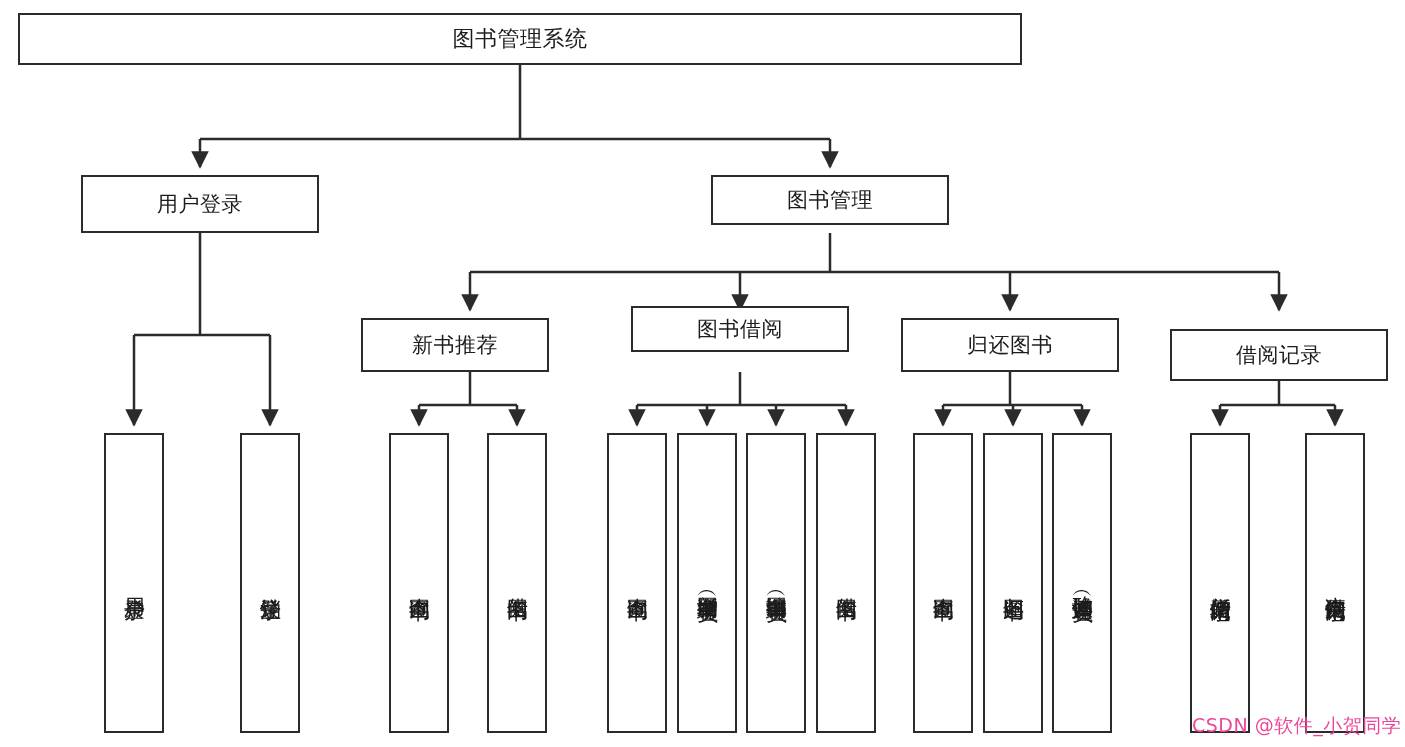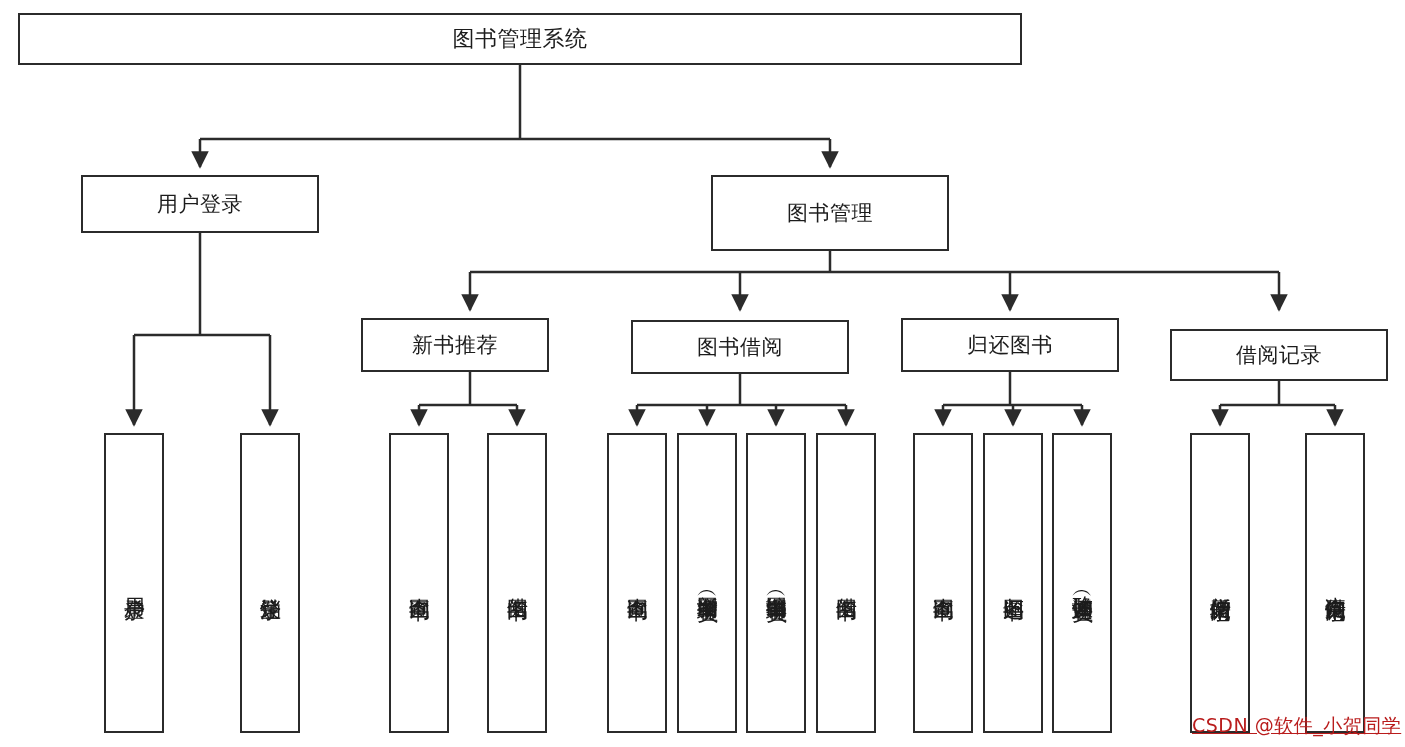--- a/index.html
+++ b/index.html
@@ -57,26 +57,25 @@
   .node.leaf .label {
     writing-mode: vertical-rl;
     text-orientation: upright;
     font-size: 21px;
     line-height: 1.18;
     letter-spacing: 1px;
     max-height: 280px;
   }
   .watermark {
     position: absolute;
-    color: #b91c1c;
+    color: #ec4899;
     font-size: 19px;
     letter-spacing: 0.5px;
     white-space: nowrap;
     user-select: none;
-    text-decoration: underline;
   }
 </style>
 </head>
 <body>
 
 <div id="canvas">
 
   <svg class="edges" viewBox="0 0 1405 747">
     <defs>
       <marker id="arrow" viewBox="0 0 10 10" refX="9" refY="5" markerWidth="7" markerHeight="7" orient="auto-start-reverse">
@@ -128,28 +127,28 @@
     </g>
   </svg>
 
   <div class="node root" style="left:18px; top:13px; width:1004px; height:52px;">
     <span class="label">图书管理系统</span>
   </div>
 
   <div class="node level2" style="left:81px; top:175px; width:238px; height:58px;">
     <span class="label">用户登录</span>
   </div>
-  <div class="node level2" style="left:711px; top:175px; width:238px; height:76px;">
+  <div class="node level2" style="left:711px; top:175px; width:238px; height:50px;">
     <span class="label">图书管理</span>
   </div>
 
   <div class="node level3" style="left:361px; top:318px; width:188px; height:54px;">
     <span class="label">新书推荐</span>
   </div>
-  <div class="node level3" style="left:631px; top:320px; width:218px; height:54px;">
+  <div class="node level3" style="left:631px; top:306px; width:218px; height:46px;">
     <span class="label">图书借阅</span>
   </div>
   <div class="node level3" style="left:901px; top:318px; width:218px; height:54px;">
     <span class="label">归还图书</span>
   </div>
   <div class="node level3" style="left:1170px; top:329px; width:218px; height:52px;">
     <span class="label">借阅记录</span>
   </div>
 
   <div class="node leaf" style="left:104px; top:433px; width:60px; height:300px;">

